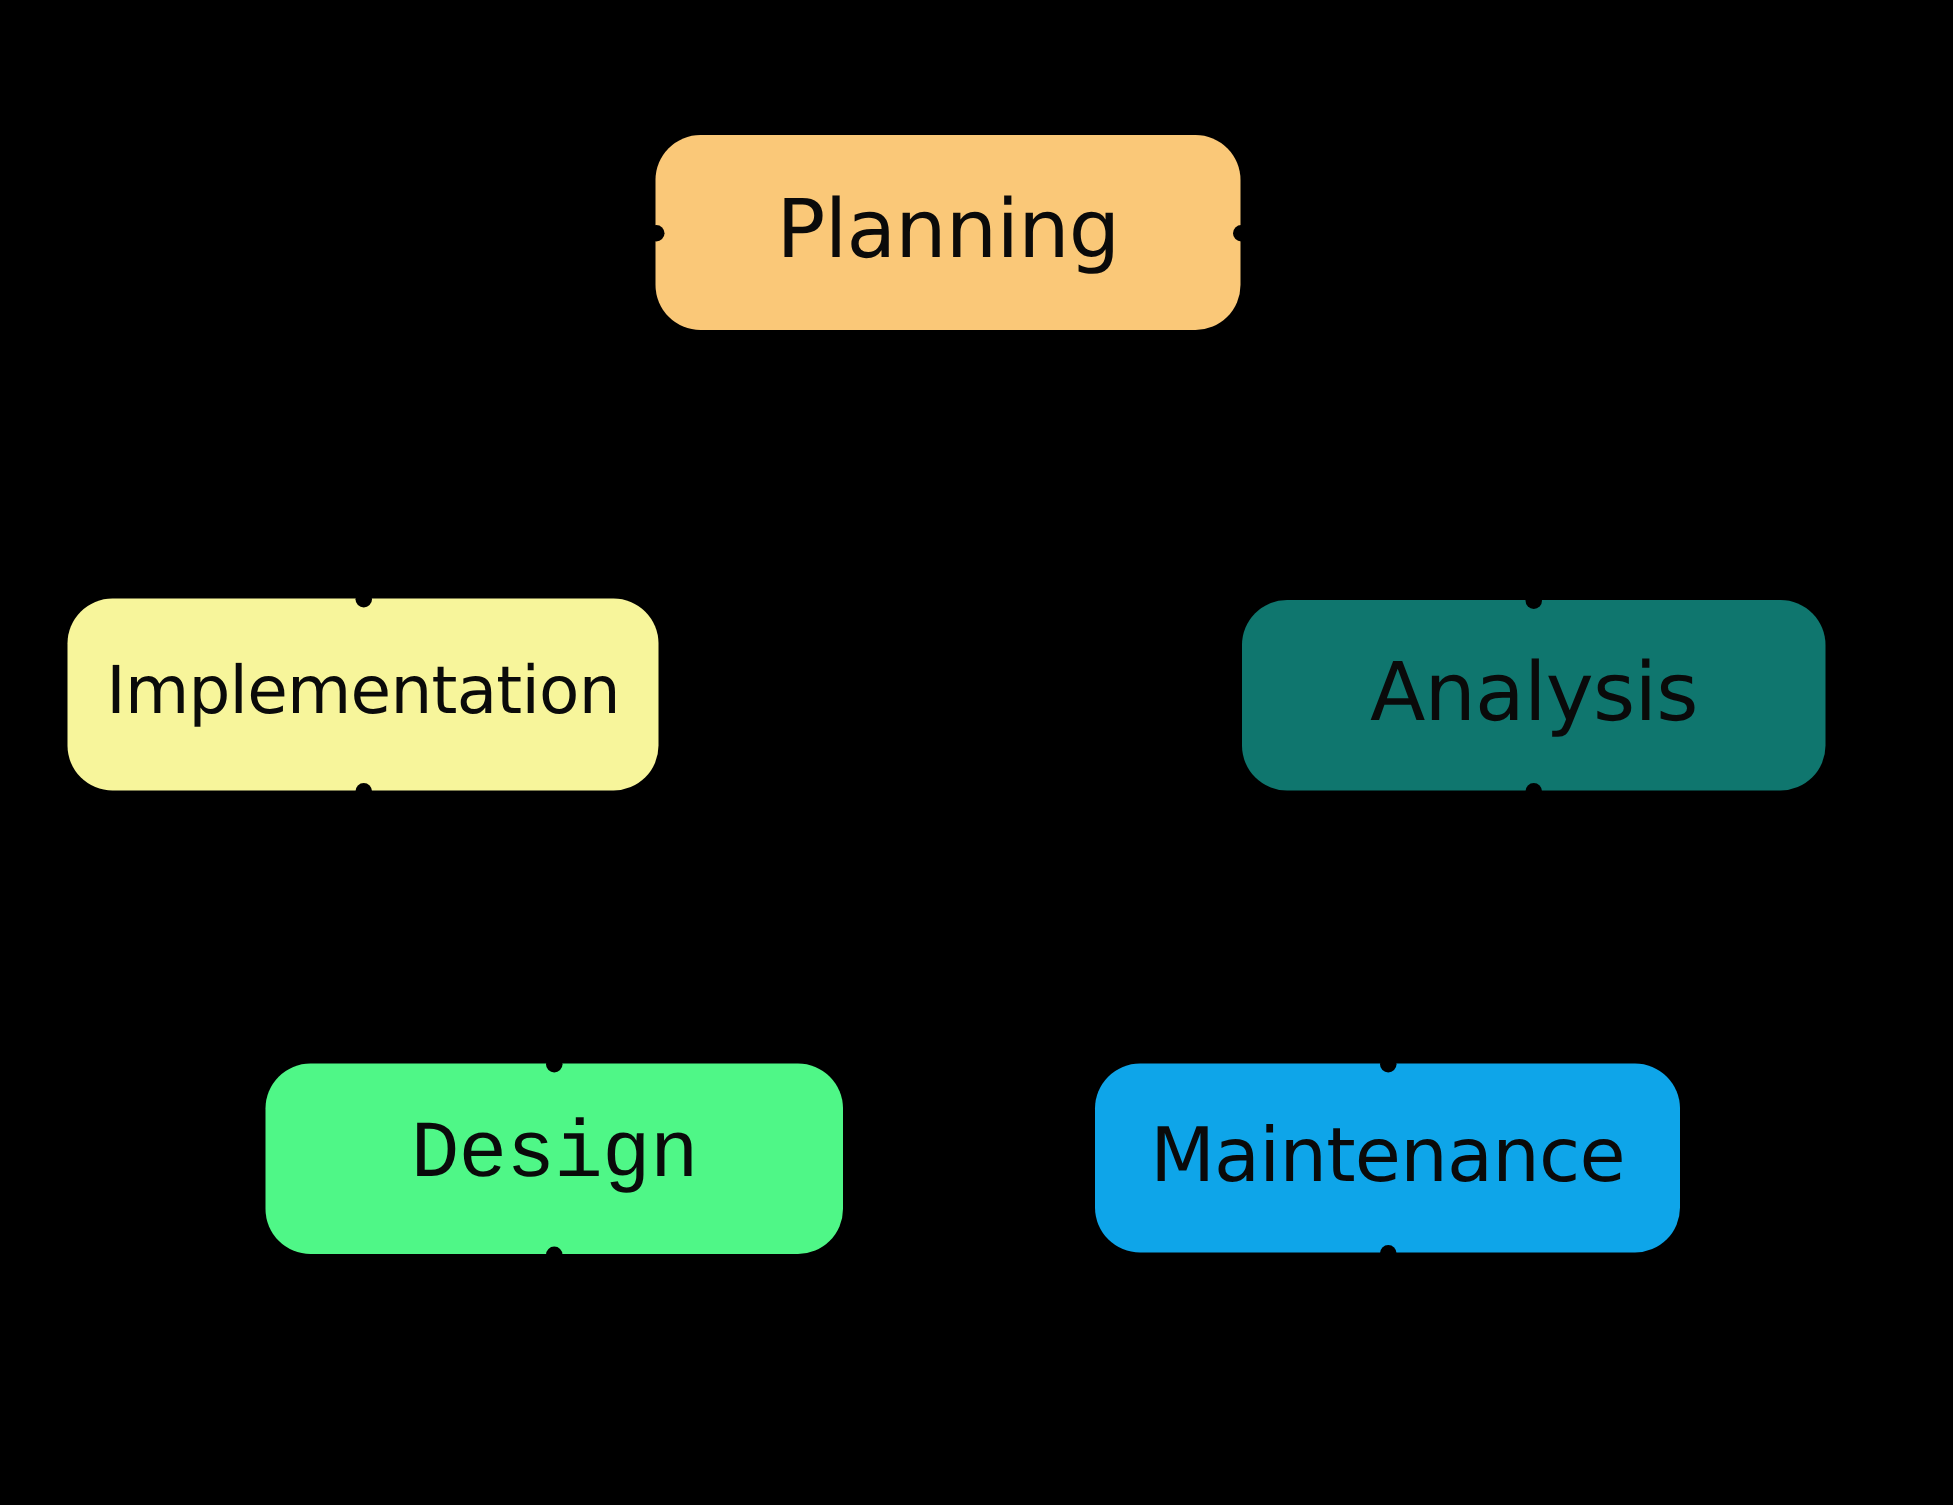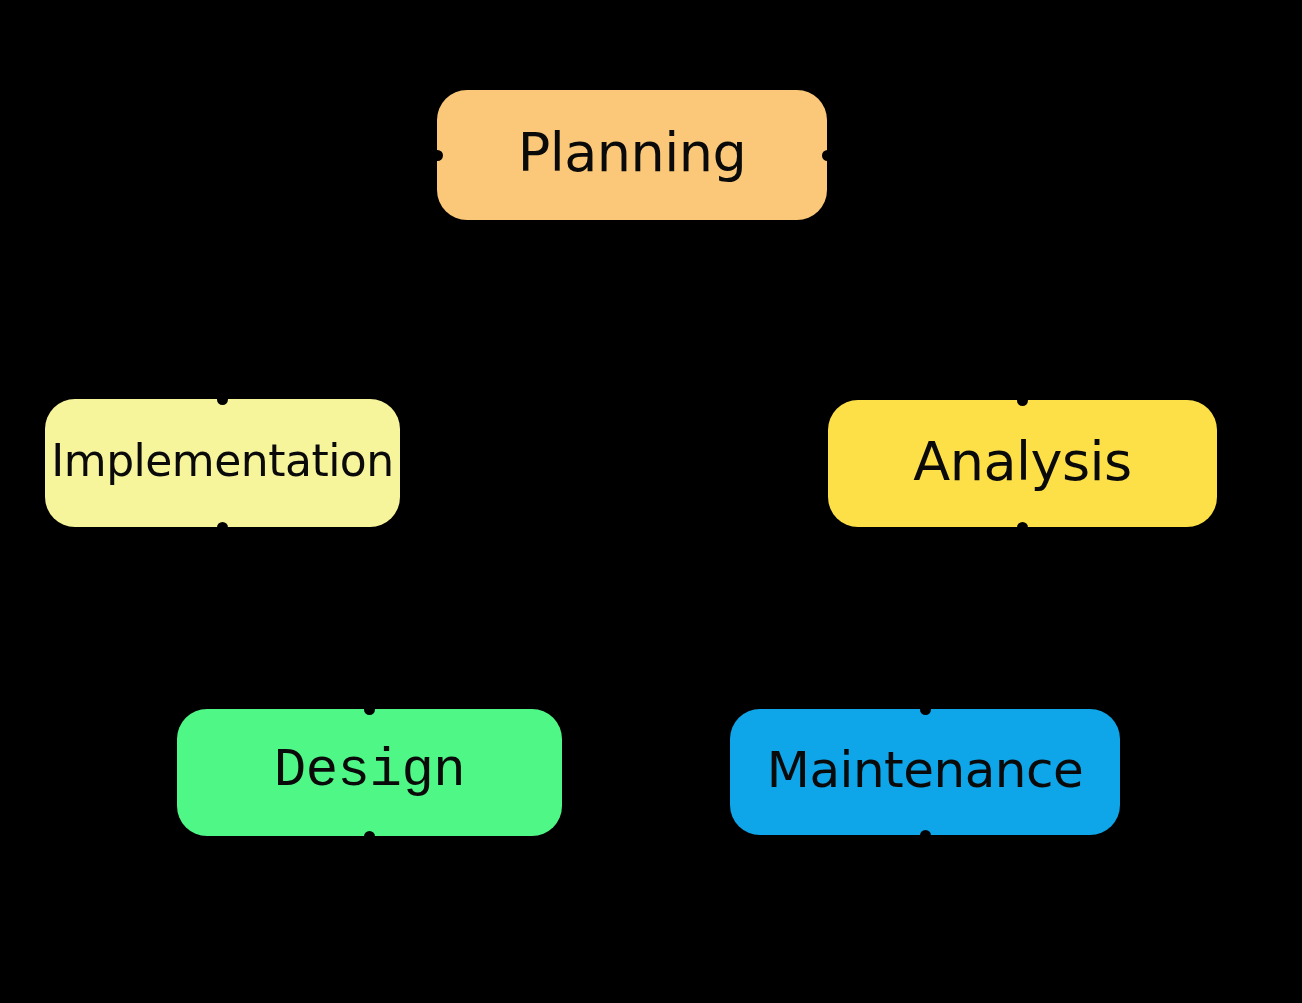--- a/index.html
+++ b/index.html
@@ -43,27 +43,27 @@
 <body>
 
 <div class="canvas" style="width: 1302px; height: 1003px; background: rgb(0, 0, 0);">
 
   <div class="node" style="left: 437px; top: 90px; width: 390px; height: 130px; background: rgb(250, 200, 120); font-size: 54px; color: rgb(10, 10, 10);">
     <span class="node-label">Planning</span>
     <span class="dot dot-left" style="background: rgb(0, 0, 0);"></span>
     <span class="dot dot-right" style="background: rgb(0, 0, 0);"></span>
   </div>
 
-  <div class="node" style="left: 45px; top: 399px; width: 355px; height: 128px; background: rgb(247, 245, 155); font-size: 44px; color: rgb(10, 10, 10);">
+  <div class="node" style="left: 45px; top: 399px; width: 394px; height: 128px; background: rgb(247, 245, 155); font-size: 44px; color: rgb(10, 10, 10);">
     <span class="node-label">Implementation</span>
     <span class="dot dot-top" style="background: rgb(0, 0, 0);"></span>
     <span class="dot dot-bottom" style="background: rgb(0, 0, 0);"></span>
   </div>
 
-  <div class="node" style="left: 828px; top: 400px; width: 389px; height: 127px; background: #fde047; font-size: 54px; color: rgb(10, 10, 10);">
+  <div class="node" style="left: 828px; top: 400px; width: 389px; height: 127px; background: #0f766e; font-size: 54px; color: rgb(10, 10, 10);">
     <span class="node-label">Analysis</span>
     <span class="dot dot-top" style="background: rgb(0, 0, 0);"></span>
     <span class="dot dot-bottom" style="background: rgb(0, 0, 0);"></span>
   </div>
 
   <div class="node" style="left: 177px; top: 709px; width: 385px; height: 127px; background: rgb(79, 247, 135); font-size: 54px; color: rgb(10, 10, 10); font-family: Liberation Mono, monospace;">
     <span class="node-label">Design</span>
     <span class="dot dot-top" style="background: rgb(0, 0, 0);"></span>
     <span class="dot dot-bottom" style="background: rgb(0, 0, 0);"></span>
   </div>

